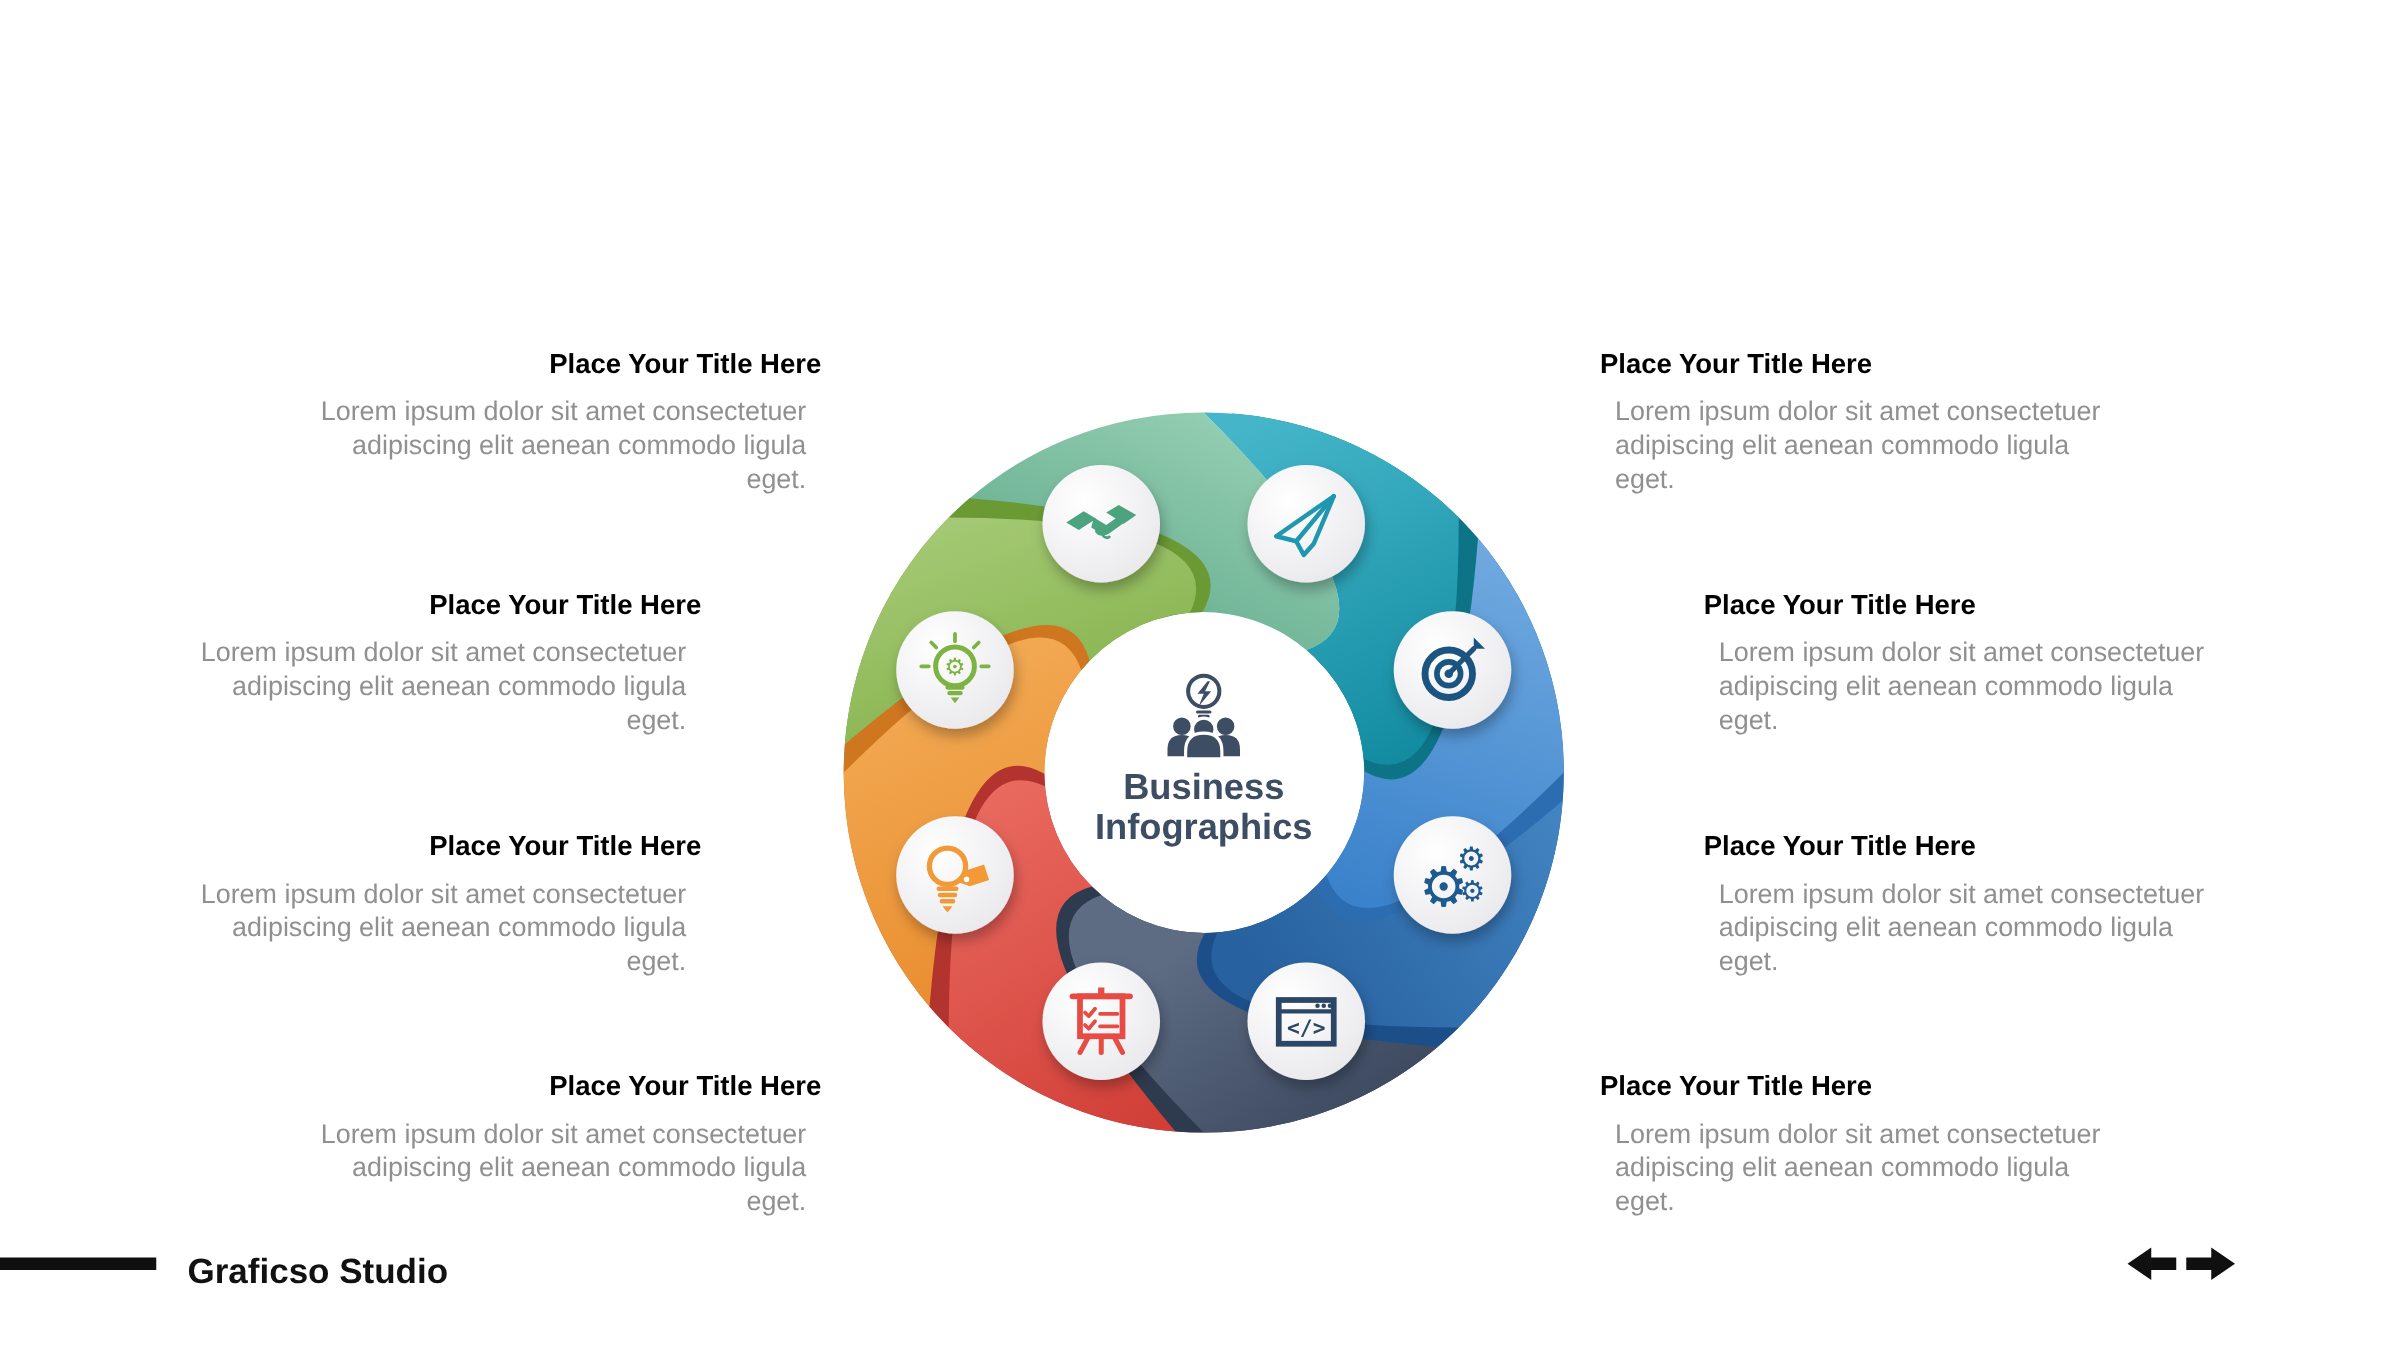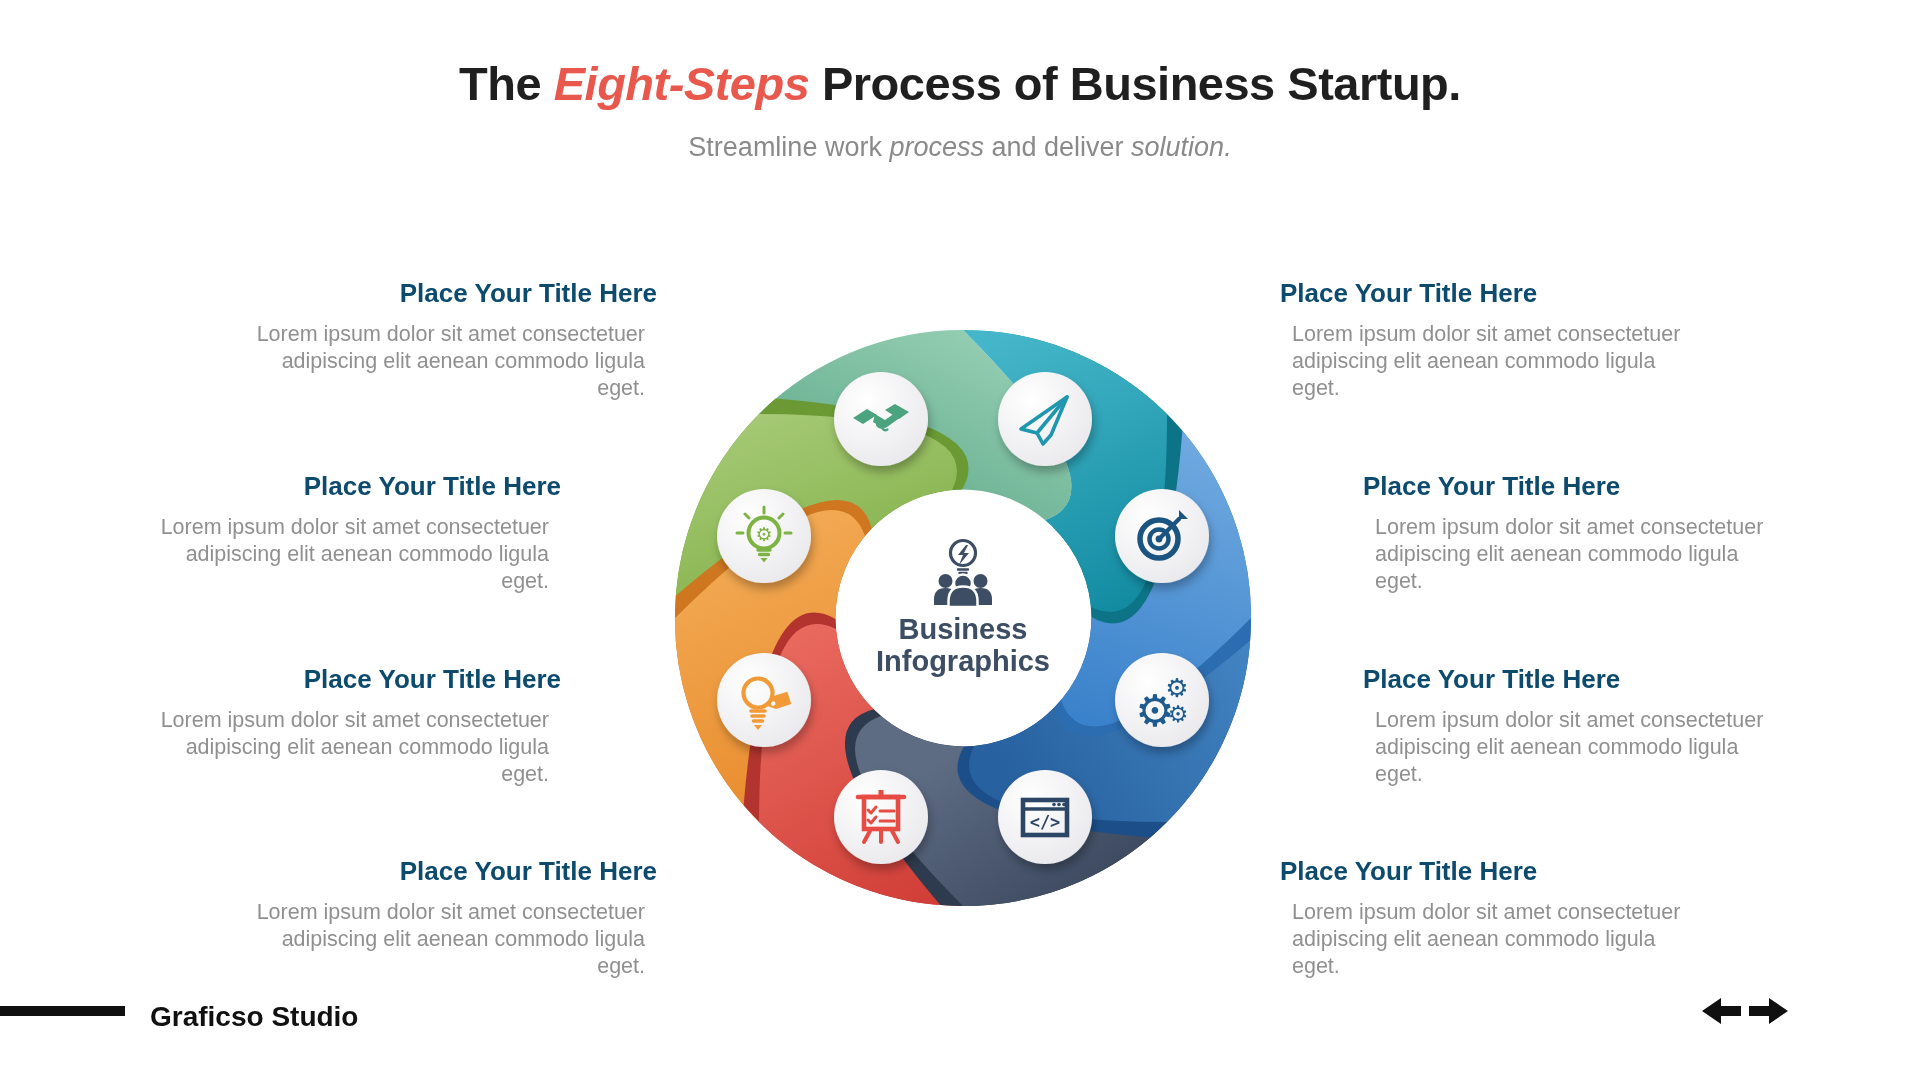--- a/index.html
+++ b/index.html
@@ -5,21 +5,21 @@
   html,body{margin:0;padding:0;background:#fff;}
   .page{position:relative;width:1920px;height:1080px;background:#ffffff;overflow:hidden;
         font-family:"Liberation Sans",sans-serif;}
   .title{position:absolute;top:56px;left:0;width:100%;text-align:center;
          font-size:47px;font-weight:700;color:#1f1f1f;letter-spacing:-0.5px;}
   .title .hl{color:#e8584c;font-style:italic;}
   .subtitle{position:absolute;top:132px;left:0;width:100%;text-align:center;
             font-size:27px;color:#8a8a8a;}
   .subtitle .it{font-style:italic;}
   .step{position:absolute;width:420px;}
-  .step h3{margin:0 0 10px 0;font-size:26px;font-weight:700;color:#0c4a6e;}
+  .step h3{margin:0 0 10px 0;font-size:22px;font-weight:700;color:#000000;}
   .step p{margin:12px;font-size:21.5px;line-height:1.26;color:#909090;}
   .alr{text-align:right;}
   .pos-l1{top:278px;right:1263px;}
   .pos-l2{top:471px;right:1359px;}
   .pos-l3{top:664px;right:1359px;}
   .pos-l4{top:856px;right:1263px;}
   .pos-r1{top:278px;left:1280px;}
   .pos-r2{top:471px;left:1363px;}
   .pos-r3{top:664px;left:1363px;}
   .pos-r4{top:856px;left:1280px;}
@@ -27,23 +27,21 @@
   .brand-bar{position:absolute;left:0;top:1006px;width:125px;height:10px;background:#101010;}
   .brand{position:absolute;left:150px;top:1001px;font-size:28px;font-weight:700;color:#111;}
   .nav{position:absolute;left:1690px;top:992px;width:110px;height:36px;}
   .nav path{cursor:pointer;}
 </style>
 </head>
 <body>
 
 <div class="page">
 
-  <div class="title"><span>The </span><span class="hl">Eight-Steps</span><span> Process of Business Startup.</span></div>
-
-  <div class="subtitle"><span>Streamline work </span><span class="it">process</span><span> and deliver </span><span class="it">solution.</span></div>
+
 
   <div class="step alr pos-l1">
     <h3>Place Your Title Here</h3>
     <p>Lorem ipsum dolor sit amet consectetuer adipiscing elit aenean commodo ligula eget.</p>
   </div>
   <div class="step alr pos-l2">
     <h3>Place Your Title Here</h3>
     <p>Lorem ipsum dolor sit amet consectetuer adipiscing elit aenean commodo ligula eget.</p>
   </div>
   <div class="step alr pos-l3">

